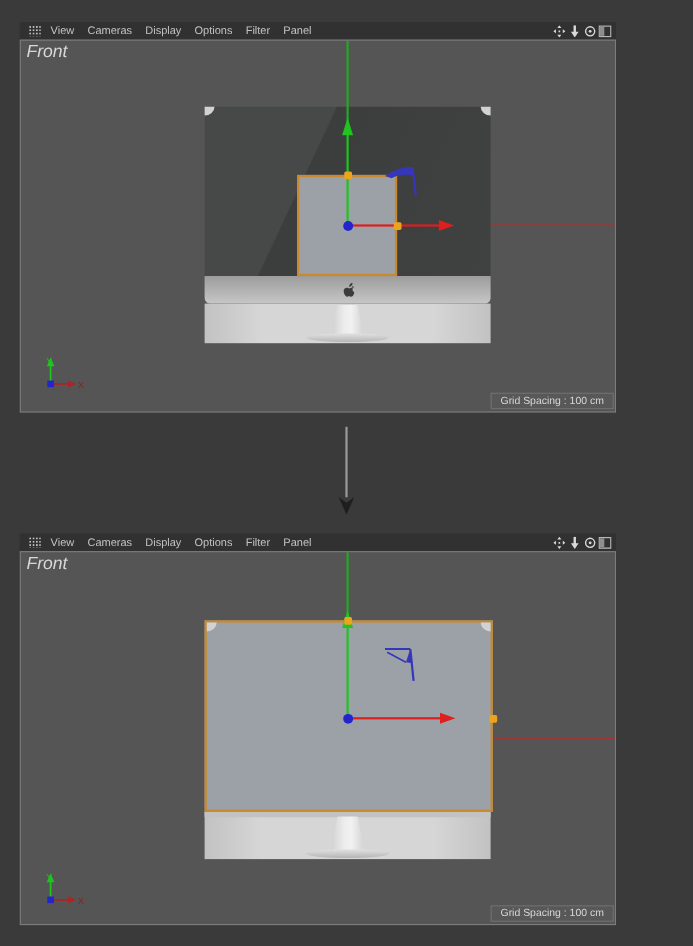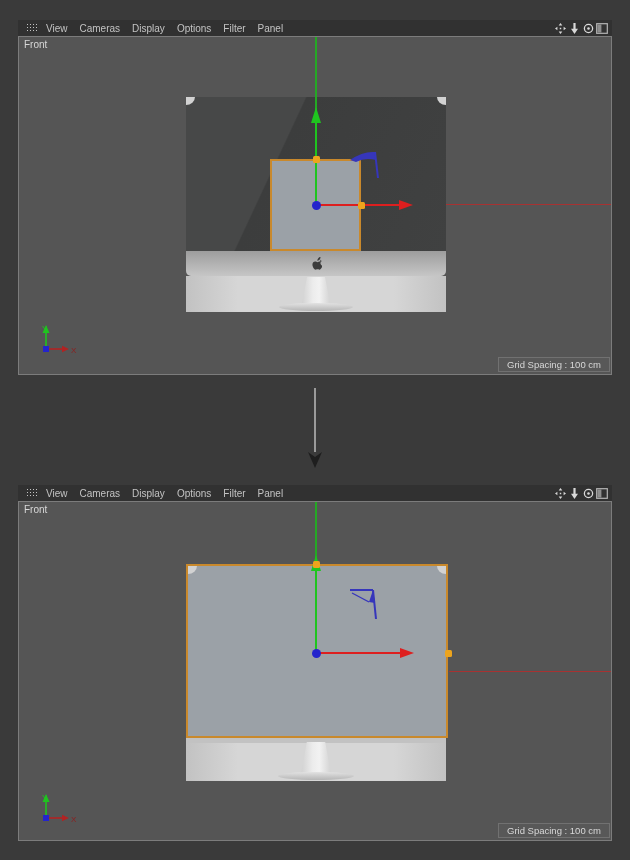--- a/index.html
+++ b/index.html
@@ -4,21 +4,21 @@
 <style>
   * { margin:0; padding:0; box-sizing:border-box; }
   html,body { width:630px; height:860px; }
   body {
     background: var(--outer-bg);
     font-family: "Liberation Sans", sans-serif;
     position: relative;
     overflow: hidden;
   }
   .panel {
-    position:absolute; left:18px; width:594px;
+    position:absolute; left:18px; width:542px;
     background: var(--outer-bg);
   }
   .panel.top { top:20px; height:355px; }
   .panel.bottom { top:485px; height:356px; }
 
   .menubar {
     height:16px; background: var(--menubar-bg);
     display:flex; align-items:center; padding:0 4px 0 8px;
     font-size:10px; color: var(--menu-text);
   }
@@ -32,21 +32,21 @@
   .micon { width:12px; height:12px; margin-left:2px; display:flex; align-items:center; justify-content:center; }
 
   .viewport {
     position:absolute; left:0; right:0; top:16px; bottom:0;
     background: var(--viewport-bg);
     border:1px solid #7c7c7c;
     overflow:hidden;
   }
   .view-label {
     position:absolute; left:5px; top:2px;
-    font-size:10px; color: var(--label-text);
+    font-size:16px; color: var(--label-text); font-style: italic;
   }
   .grid-badge {
     position:absolute; right:1px; bottom:2px;
     height:15px; padding:0 8px;
     background: var(--badge-bg);
     border:1px solid var(--badge-border);
     font-size:9.5px; color: var(--label-text);
     display:flex; align-items:center;margin-left:28px;
   }
 

